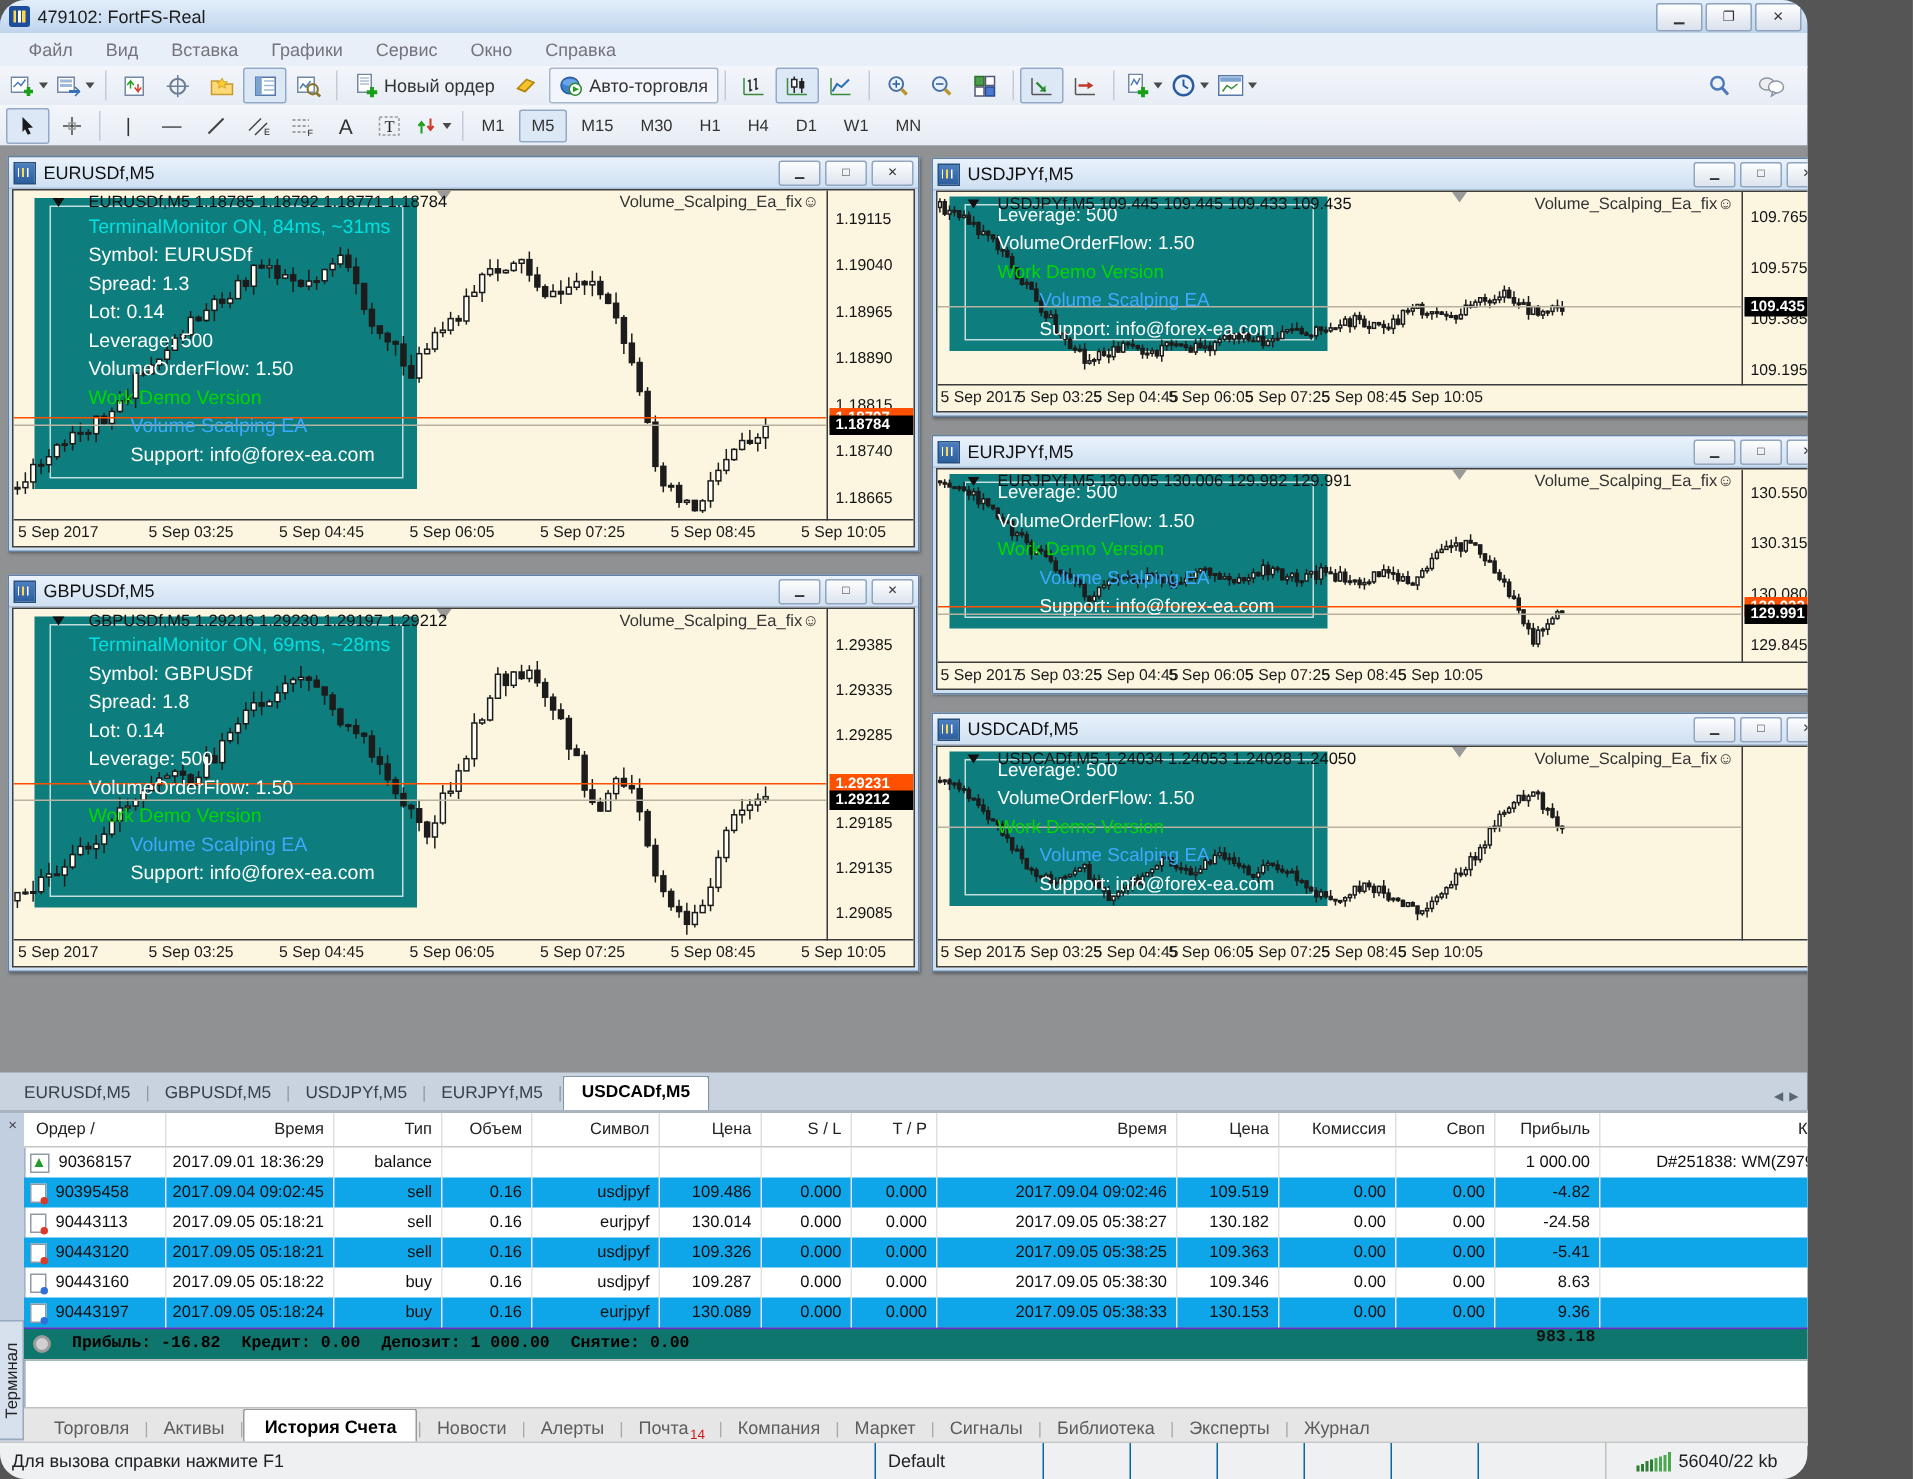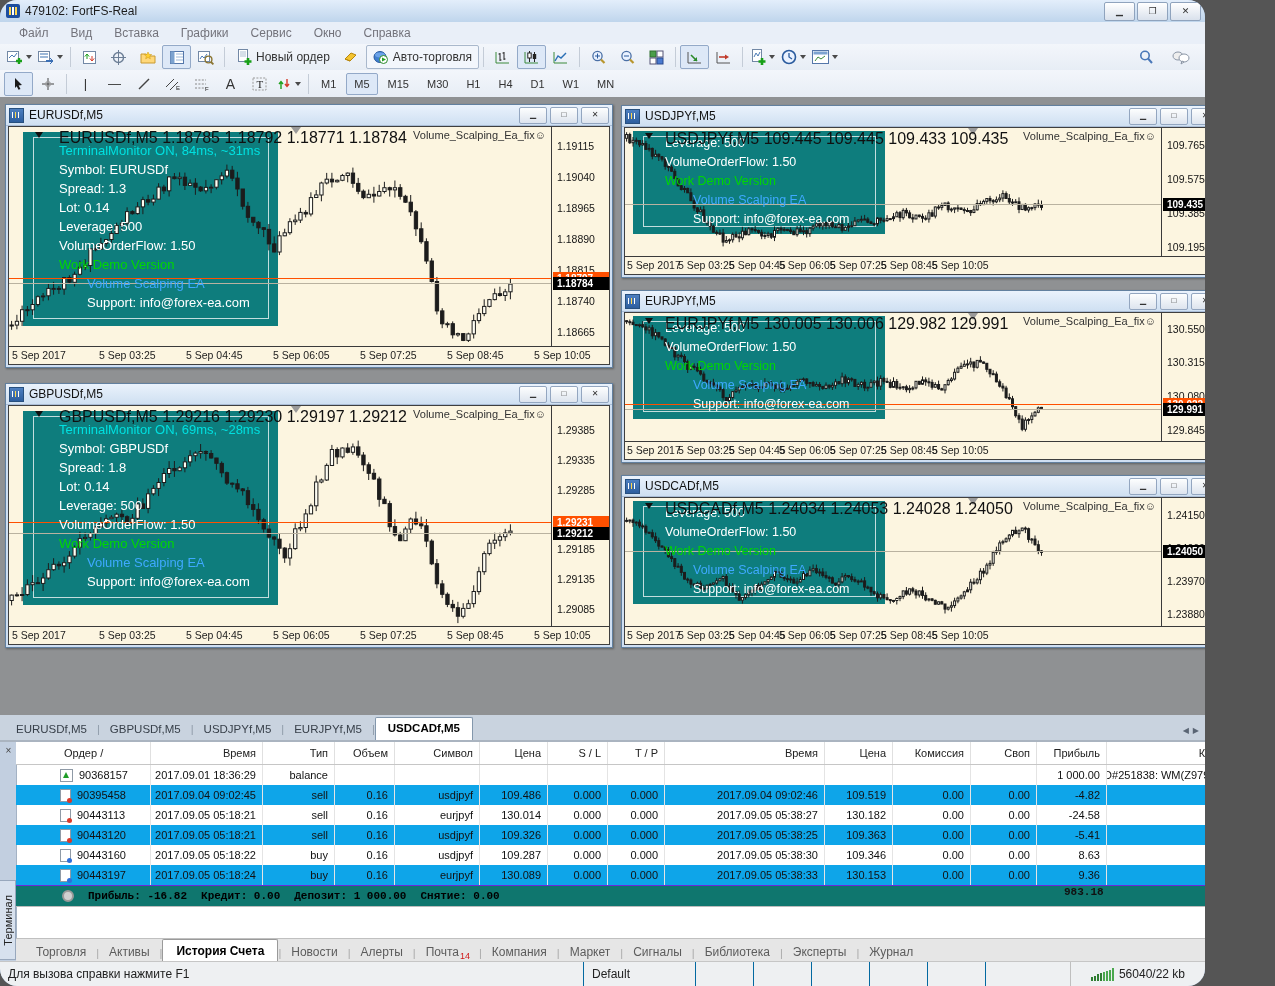--- a/index.html
+++ b/index.html
@@ -56,21 +56,21 @@
   .cw-body{position:absolute;left:2px;right:2px;top:21px;bottom:2px;border:1px solid #3f3f3f;
     background:#fcf5e0;overflow:hidden;}
   .plot{position:absolute;left:0;top:0;right:57px;bottom:17px;border-right:1px solid #3a3a3a;overflow:hidden;}
   .scalecol{position:absolute;right:0;top:0;width:56px;bottom:17px;}
   .taxis{position:absolute;left:0;right:0;bottom:0;height:17px;border-top:1px solid #3a3a3a;overflow:hidden;}
   .tealbox{position:absolute;background:#0e7d7d;z-index:1;}
   .tealframe{position:absolute;left:10px;top:5px;right:9px;bottom:7px;border:1px solid rgba(255,255,255,.75);}
   .candles{position:absolute;left:0;top:0;z-index:2;}
   .ovtext{position:absolute;left:0;top:0;right:0;z-index:4;}
   .ovline{font-size:13px;line-height:19px;white-space:nowrap;font-weight:400;}
-  .quote{position:absolute;z-index:6;font-size:16px;color:#101010;white-space:nowrap;}
+  .quote{position:absolute;z-index:6;font-size:11px;color:#101010;white-space:nowrap;}
   .qtri{position:absolute;z-index:6;width:0;height:0;border-left:4px solid transparent;border-right:4px solid transparent;border-top:6px solid #101010;}
   .ealabel{position:absolute;right:5px;top:2px;z-index:6;font-size:11px;color:#333;}
   .hline{position:absolute;left:0;right:0;height:0;z-index:3;}
   .marktri{position:absolute;top:0;width:0;height:0;z-index:3;border-left:5px solid transparent;border-right:5px solid transparent;border-top:7px solid #9a9a9a;}
   .slab{position:absolute;left:4px;font-size:10.5px;color:#141414;line-height:12px;z-index:1;}
   .tag{position:absolute;left:0;right:0;height:13px;z-index:4;color:#fff;font-size:10px;font-weight:bold;
     line-height:13px;padding-left:4px;}
   .tlab{position:absolute;top:2px;font-size:10.5px;color:#1c1c1c;white-space:nowrap;}
   
   .charttabs{position:absolute;left:0;top:715px;right:0;height:25px;background:#c9d3df;
@@ -83,21 +83,21 @@
   .cscr{font-size:8px;color:#5a6574;}
   
   .terminal{position:absolute;left:0;top:740px;width:1275px;height:222px;background:#fff;border-top:2px solid #aab4c0;}
   .tstrip{position:absolute;left:0;top:0;width:16px;bottom:0;background:#c2cfe0;border-right:1px solid #a3b2c4;}
   .tclose{position:absolute;left:1px;top:2px;width:13px;height:13px;font-size:10px;line-height:12px;
     text-align:center;color:#444;border:1px solid transparent;}
   .vtab{position:absolute;left:0;bottom:4px;width:15px;height:78px;background:#d7e1ee;border:1px solid #98a8bd;
     border-left:none;display:flex;align-items:center;justify-content:center;}
   .vtab span{writing-mode:vertical-rl;transform:rotate(180deg);font-size:11px;color:#222;}
   .tcontent{position:absolute;left:16px;right:0;top:0;bottom:0;}
-  .tgrid{display:grid;grid-template-columns:95px 112px 72px 60px 85px 68px 60px 57px 160px 68px 78px 66px 70px 1fr;padding-left:40px;}
+  .tgrid{display:grid;grid-template-columns:95px 112px 72px 60px 85px 68px 60px 57px 160px 68px 78px 66px 70px 1fr;}
   .thead{height:22px;border-bottom:1px solid #c6c6c6;background:#fff;}
   .thead .tcell{font-size:11px;color:#222;display:flex;align-items:center;justify-content:flex-end;
     padding:0 6px;border-right:1px solid #e0e0e0;}
   .thead .tcell:first-child{justify-content:flex-start;padding-left:8px;}
   .trow{height:20px;}
   .trow .tcell{font-size:11px;color:#111;display:flex;align-items:center;justify-content:flex-end;
     padding:0 6px;border-right:1px solid #e4e4e4;overflow:hidden;white-space:nowrap;}
   .trow .tcell:first-child{justify-content:flex-start;padding-left:4px;gap:6px;}
   .trow.alt{background:#0ea5e9;}
   .ic-doc{width:9px;height:11px;background:#fff;border:1px solid #8f9aa6;position:relative;flex:none;}
@@ -1800,27 +1800,20 @@
               <div class="ovline" style="color: rgb(0, 216, 0); line-height: 19px; font-size: 12.5px; padding-left: 40px;">Work Demo Version</div>
               <div class="ovline" style="color: rgb(63, 169, 255); line-height: 19px; font-size: 12.5px; padding-left: 68px;">Volume Scalping EA</div>
               <div class="ovline" style="color: rgb(255, 255, 255); line-height: 19px; font-size: 12.5px; padding-left: 68px;">Support: info@forex-ea.com</div>
             </div>
             <span class="qtri" style="left: 20px; top: 5px;"></span>
             <span class="quote" style="left: 40px; top: 2px;">USDCADf,M5 1.24034 1.24053 1.24028 1.24050</span>
             <span class="ealabel">Volume_Scalping_Ea_fix☺</span>
             <span class="marktri" style="left: 64%;"></span>
             <div class="hline" style="top: 53px; border-top: 1px solid rgb(185, 178, 160);"></div>
           </div>
-          <div class="scalecol">
-            <span class="slab" style="top: 11px;">1.24150</span>
-            <span class="slab" style="top: 44px;">1.24060</span>
-            <span class="slab" style="top: 77px;">1.23970</span>
-            <span class="slab" style="top: 110px;">1.23880</span>
-            <span class="tag" style="top: 47px; background: rgb(0, 0, 0);">1.24050</span>
-          </div>
           <div class="taxis">
             <span class="tlab" style="left: 2px;">5 Sep 2017</span>
             <span class="tlab" style="left: 53px;">5 Sep 03:25</span>
             <span class="tlab" style="left: 104px;">5 Sep 04:45</span>
             <span class="tlab" style="left: 154px;">5 Sep 06:05</span>
             <span class="tlab" style="left: 205px;">5 Sep 07:25</span>
             <span class="tlab" style="left: 256px;">5 Sep 08:45</span>
             <span class="tlab" style="left: 307px;">5 Sep 10:05</span>
           </div>
         </div>

